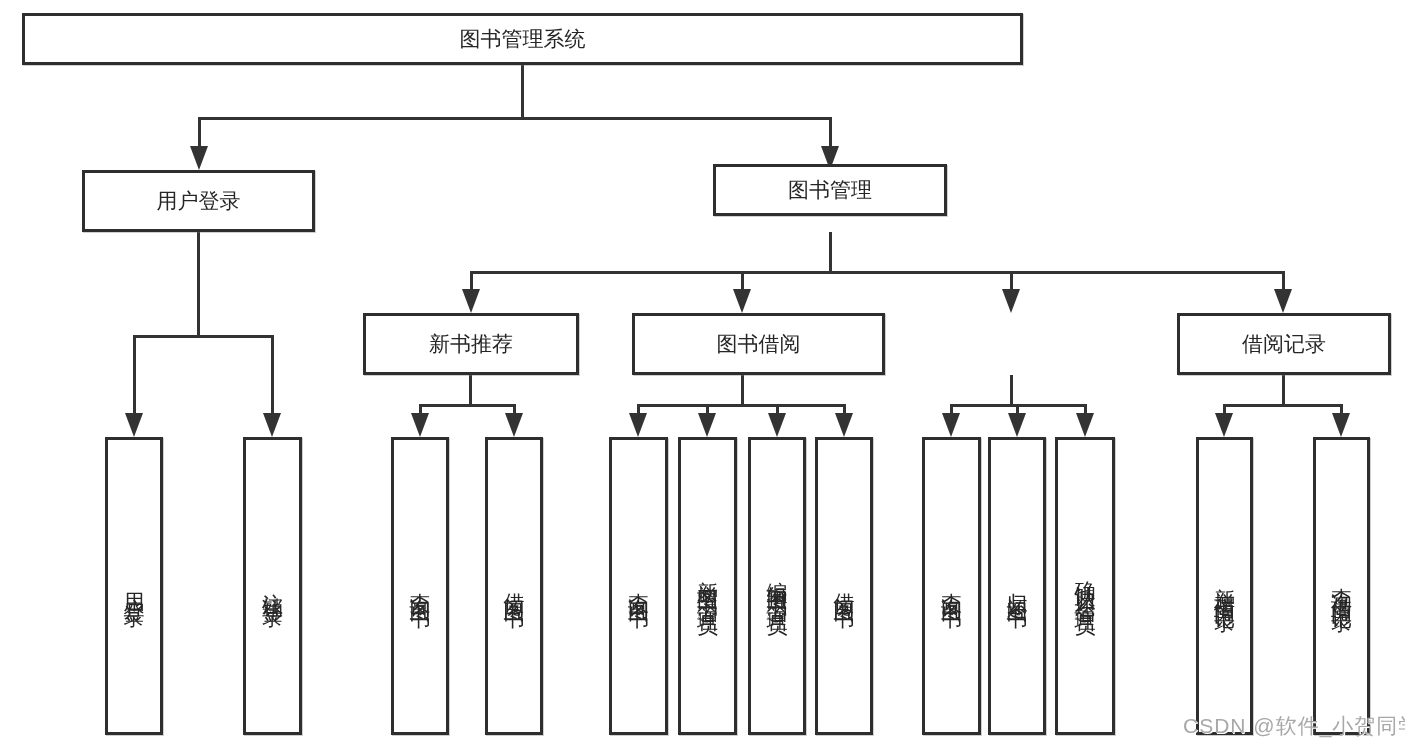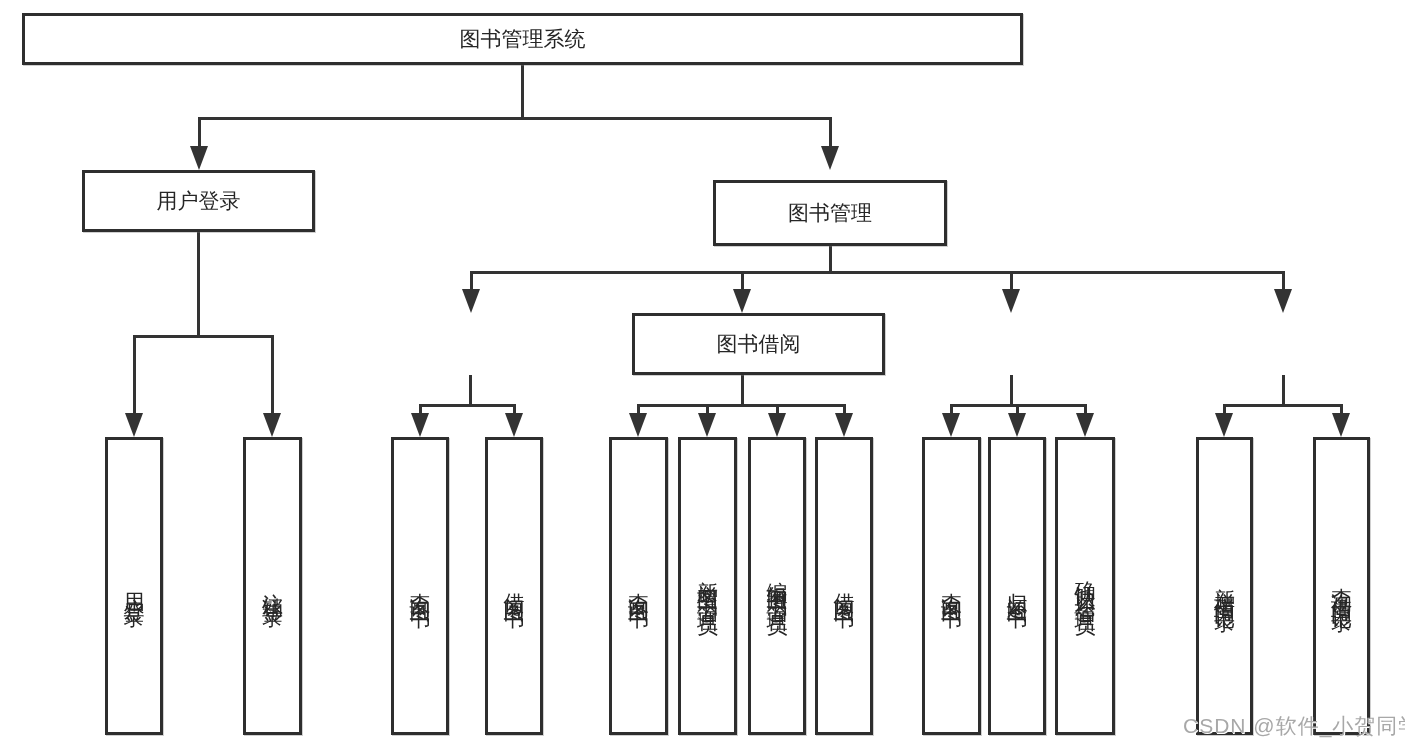--- a/index.html
+++ b/index.html
@@ -108,23 +108,25 @@
       <polygon points="1008,413 1026,413 1017,437"></polygon>
       <polygon points="1076,413 1094,413 1085,437"></polygon>
       <polygon points="1215,413 1233,413 1224,437"></polygon>
       <polygon points="1332,413 1350,413 1341,437"></polygon>
     </g>
   </svg>
 
   <div class="box" style="left:22px;top:13px;width:1001px;height:52px">图书管理系统</div>
 
   <div class="box" style="left:82px;top:170px;width:233px;height:62px">用户登录</div>
-  <div class="box" style="left:713px;top:180px;width:234px;height:66px">图书管理</div>
+  <div class="box" style="left:713px;top:164px;width:234px;height:52px">图书管理</div>
 
+  <div class="box" style="left:363px;top:313px;width:216px;height:62px">新书推荐</div>
   <div class="box" style="left:632px;top:313px;width:253px;height:62px">图书借阅</div>
+  <div class="box" style="left:1177px;top:313px;width:214px;height:62px">借阅记录</div>
 
   <div class="box leaf" style="left:105px;top:437px;width:58px;height:298px">用户登录</div>
   <div class="box leaf" style="left:243px;top:437px;width:59px;height:298px">注销登录</div>
 
   <div class="box leaf" style="left:391px;top:437px;width:58px;height:298px">查询图书</div>
   <div class="box leaf" style="left:485px;top:437px;width:58px;height:298px">借阅图书</div>
 
   <div class="box leaf" style="left:609px;top:437px;width:59px;height:298px">查询图书</div>
   <div class="box leaf" style="left:678px;top:437px;width:59px;height:298px">新增图书（管理员）</div>
   <div class="box leaf" style="left:748px;top:437px;width:58px;height:298px">编辑图书（管理员）</div>

